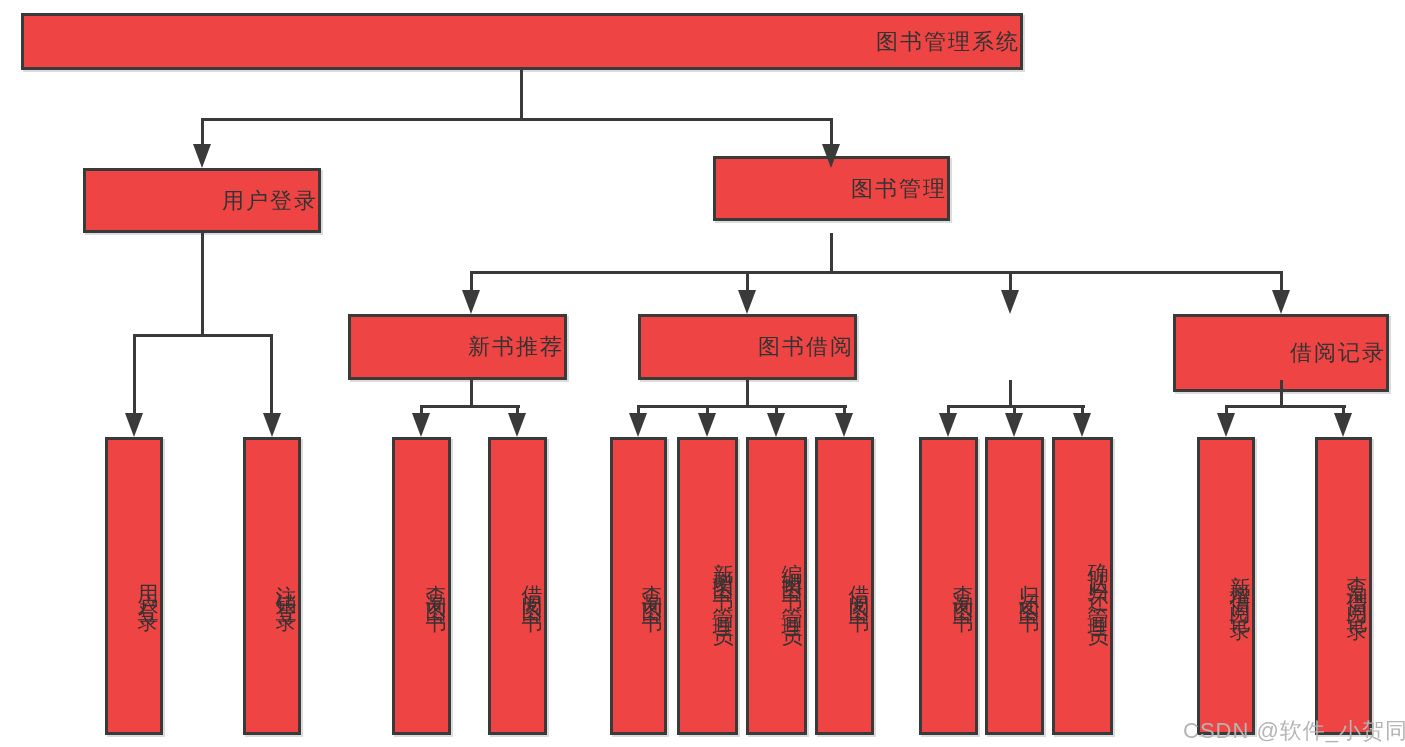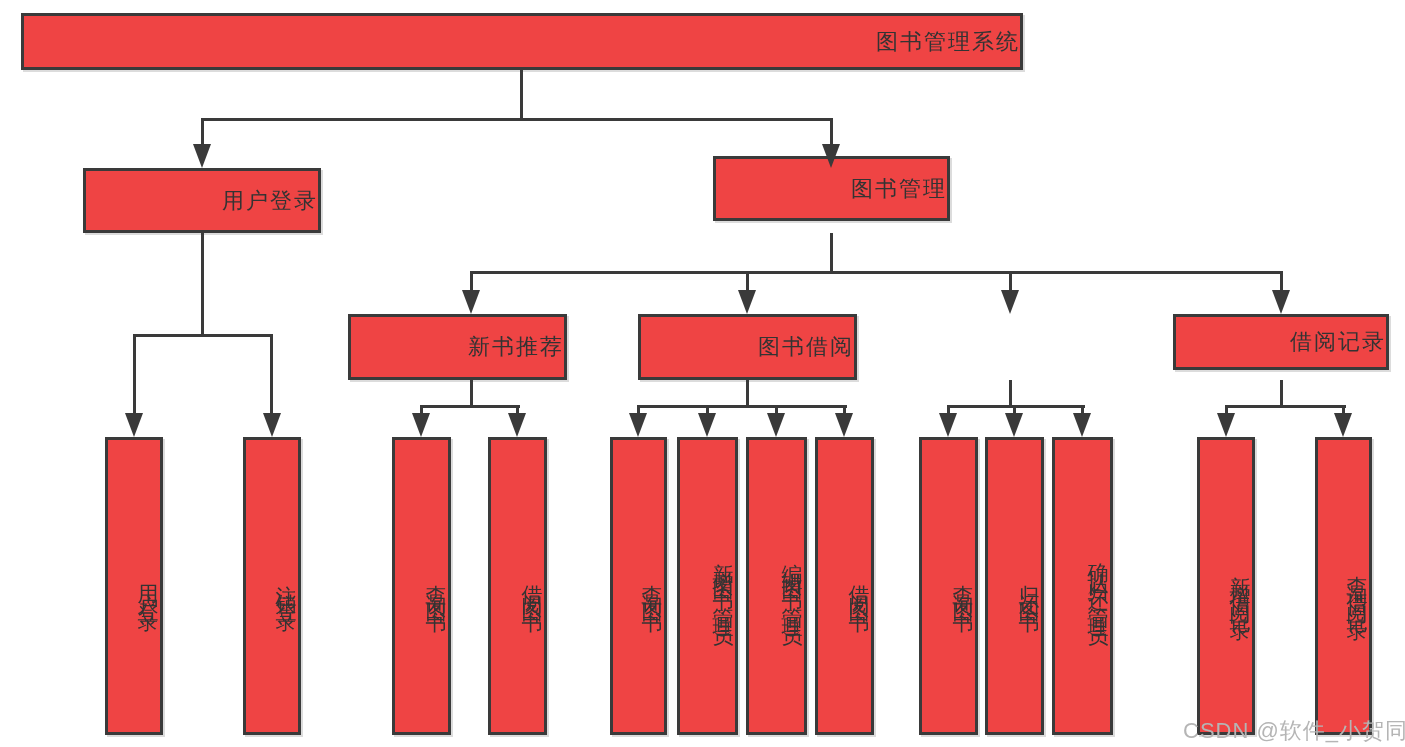--- a/index.html
+++ b/index.html
@@ -56,21 +56,21 @@
   <div class="box" style="left:713px;top:156px;width:237px;height:65px">
     <span class="lbl">图书管理</span>
   </div>
 
   <div class="box" style="left:348px;top:314px;width:219px;height:66px">
     <span class="lbl">新书推荐</span>
   </div>
   <div class="box" style="left:638px;top:314px;width:219px;height:66px">
     <span class="lbl">图书借阅</span>
   </div>
-  <div class="box" style="left:1173px;top:314px;width:216px;height:56px">
+  <div class="box" style="left:1173px;top:314px;width:216px;height:78px">
     <span class="lbl">借阅记录</span>
   </div>
 
   <div class="box" style="left:105px;top:437px;width:58px;height:298px">
     <span class="vlbl">用户登录</span>
   </div>
   <div class="box" style="left:243px;top:437px;width:58px;height:298px">
     <span class="vlbl">注销登录</span>
   </div>
 

